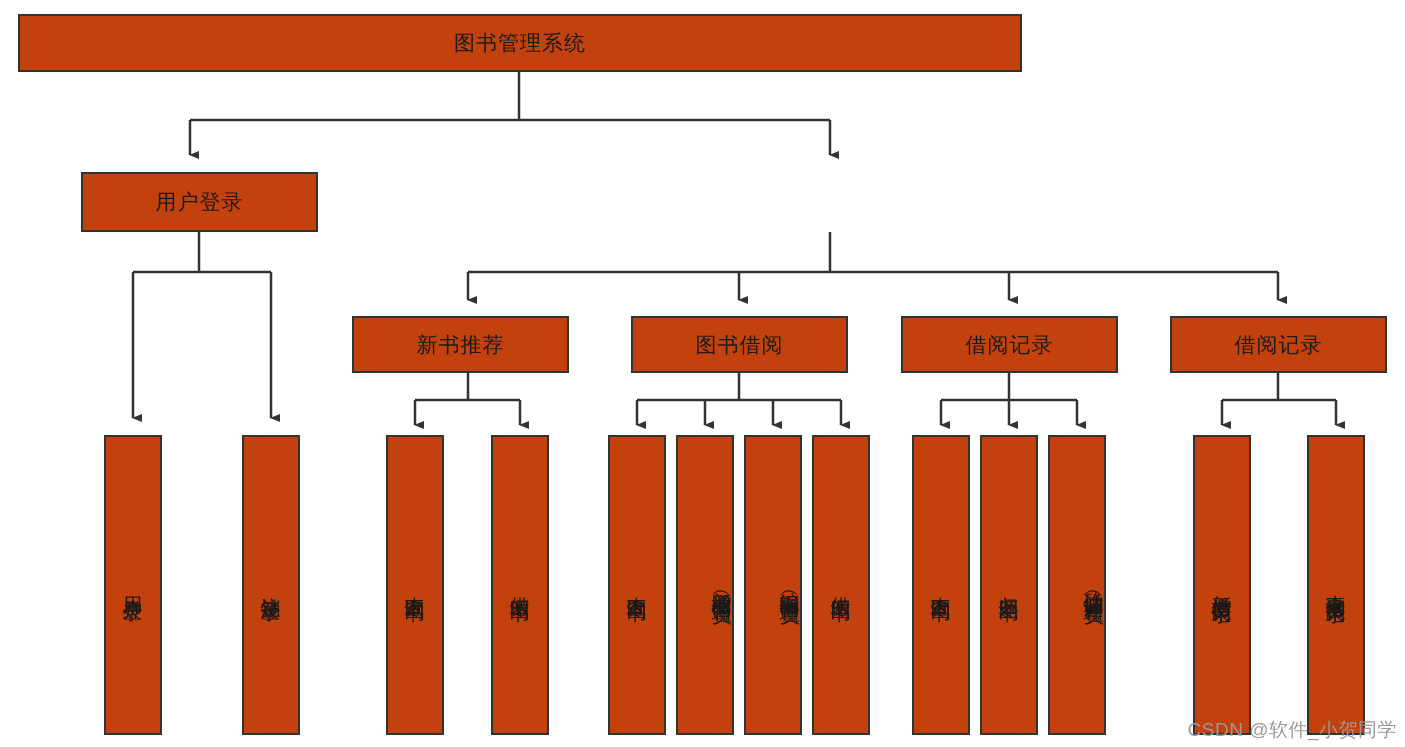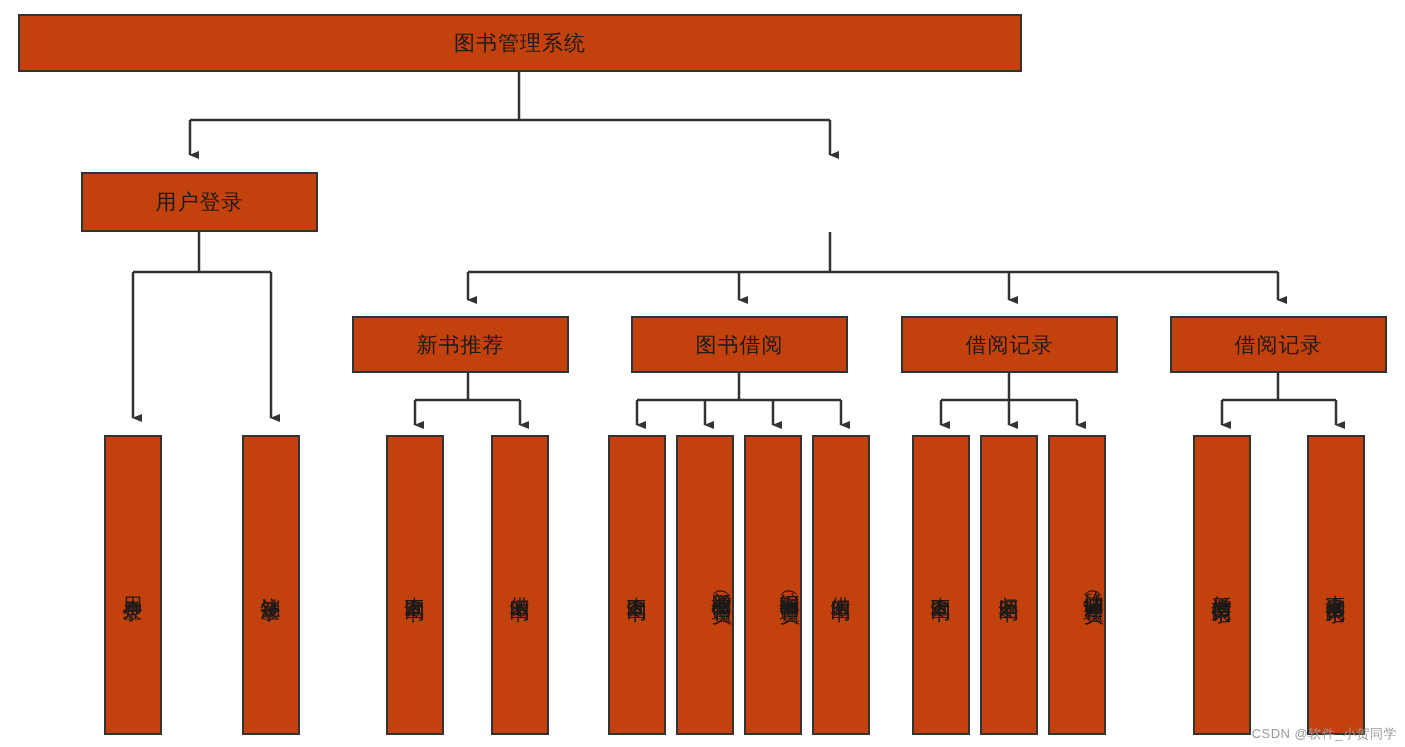--- a/index.html
+++ b/index.html
@@ -57,21 +57,21 @@
   .node.vert.align-top {
     align-items: flex-start;
   }
   .node.vert.align-center {
     align-items: center;
   }
   .watermark {
     position: absolute;
     right: 8px;
     bottom: 4px;
-    font-size: 13px;
+    font-size: 19px;
     color: #9a9a9a;
     white-space: nowrap;
     letter-spacing: 0.5px;
   }
 </style>
 </head>
 <body>
 
 <div id="canvas">
 

